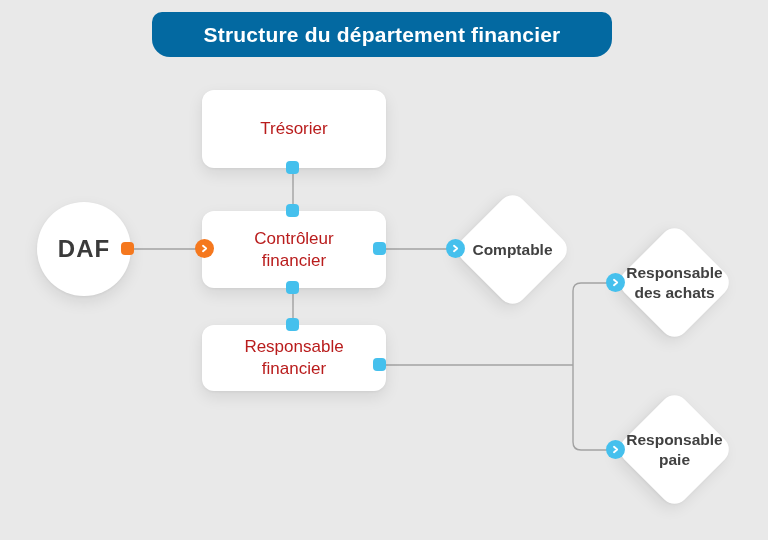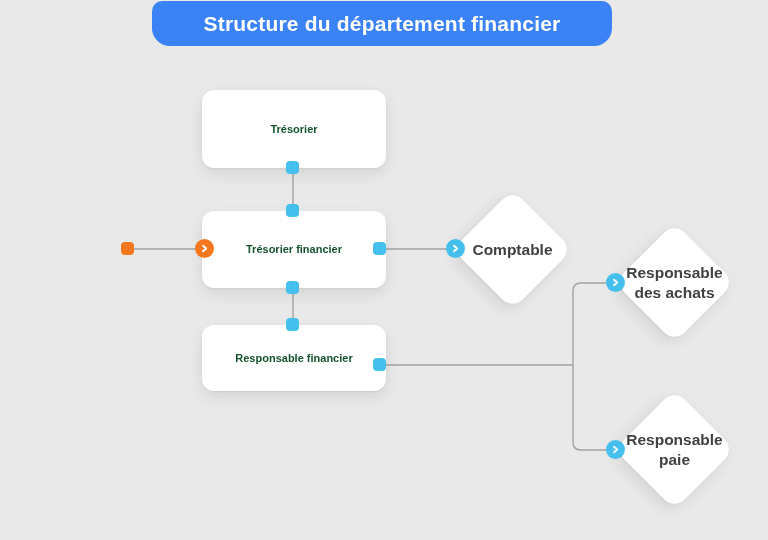--- a/index.html
+++ b/index.html
@@ -2,37 +2,37 @@
 <html><head>
 <meta charset="utf-8">
 <style>
   html,body{margin:0;padding:0;background:#e9e9e9;}
   .canvas{
     position:relative;width:768px;height:540px;background:#e9e9e9;overflow:hidden;
     font-family:"Liberation Sans","DejaVu Sans",sans-serif;color:#3f3f3f;
   }
   
   .banner{
-    position:absolute;left:152px;top:1px;width:460px;height:45px;
-    background:#3b82f6;border-radius:10px 10px 18px 18px;
+    position:absolute;left:152px;top:12px;width:460px;height:45px;
+    background:#0369a1;border-radius:10px 10px 18px 18px;
     display:flex;align-items:center;justify-content:center;
   }
   .banner span{
     color:#ffffff;font-size:21px;font-weight:700;letter-spacing:.2px;white-space:nowrap;
   }
   
   svg.edges{position:absolute;left:0;top:0;}
   svg.edges path{stroke:#a2a2a2;stroke-width:1.4;fill:none;}
   
   .node{
     position:absolute;background:#ffffff;display:flex;align-items:center;justify-content:center;
     box-shadow:0 6px 16px rgba(0,0,0,.09),0 1px 3px rgba(0,0,0,.05);
     text-align:center;
   }
-  .node .lbl{font-size:11px;font-weight:700;color:#14532d;line-height:1.28;max-width:124px;}
+  .node .lbl{font-size:17px;font-weight:400;color:#b91c1c;line-height:1.28;max-width:124px;}
   .circle{left:37px;top:202px;width:94px;height:94px;border-radius:50%;}
   .circle .lbl{font-size:24px;font-weight:700;letter-spacing:1px;color:#3a3a3a;max-width:none;}
   .rect{left:202px;width:184px;border-radius:12px;}
   .rect-tresorier{top:90px;height:78px;}
   .rect-controleur{top:211px;height:77px;}
   .rect-responsable{top:325px;height:66px;}
   .diamond{
     position:absolute;width:85px;height:85px;background:#ffffff;border-radius:14px;
     transform:rotate(45deg);
     box-shadow:0 6px 16px rgba(0,0,0,.09),0 1px 3px rgba(0,0,0,.05);
@@ -70,27 +70,30 @@
 
   <svg class="edges" width="768" height="540" viewBox="0 0 768 540">
     <path d="M128 249 H205"></path>
     <path d="M293 168 V211"></path>
     <path d="M293 288 V325"></path>
     <path d="M380 249 H457"></path>
     <path d="M380 365 H573"></path>
     <path d="M609 283 H581 Q573 283 573 291 V442 Q573 450 581 450 H609"></path>
   </svg>
 
+  <div class="node circle">
+    <span class="lbl">DAF</span>
+  </div>
 
   <div class="node rect rect-tresorier">
     <span class="lbl">Trésorier</span>
   </div>
 
   <div class="node rect rect-controleur">
-    <span class="lbl">Trésorier financier</span>
+    <span class="lbl">Contrôleur financier</span>
   </div>
 
   <div class="node rect rect-responsable">
     <span class="lbl">Responsable financier</span>
   </div>
 
   <div class="diamond dia-comptable">
     <div class="inner">
       <span class="lbl">Comptable</span>
     </div>

